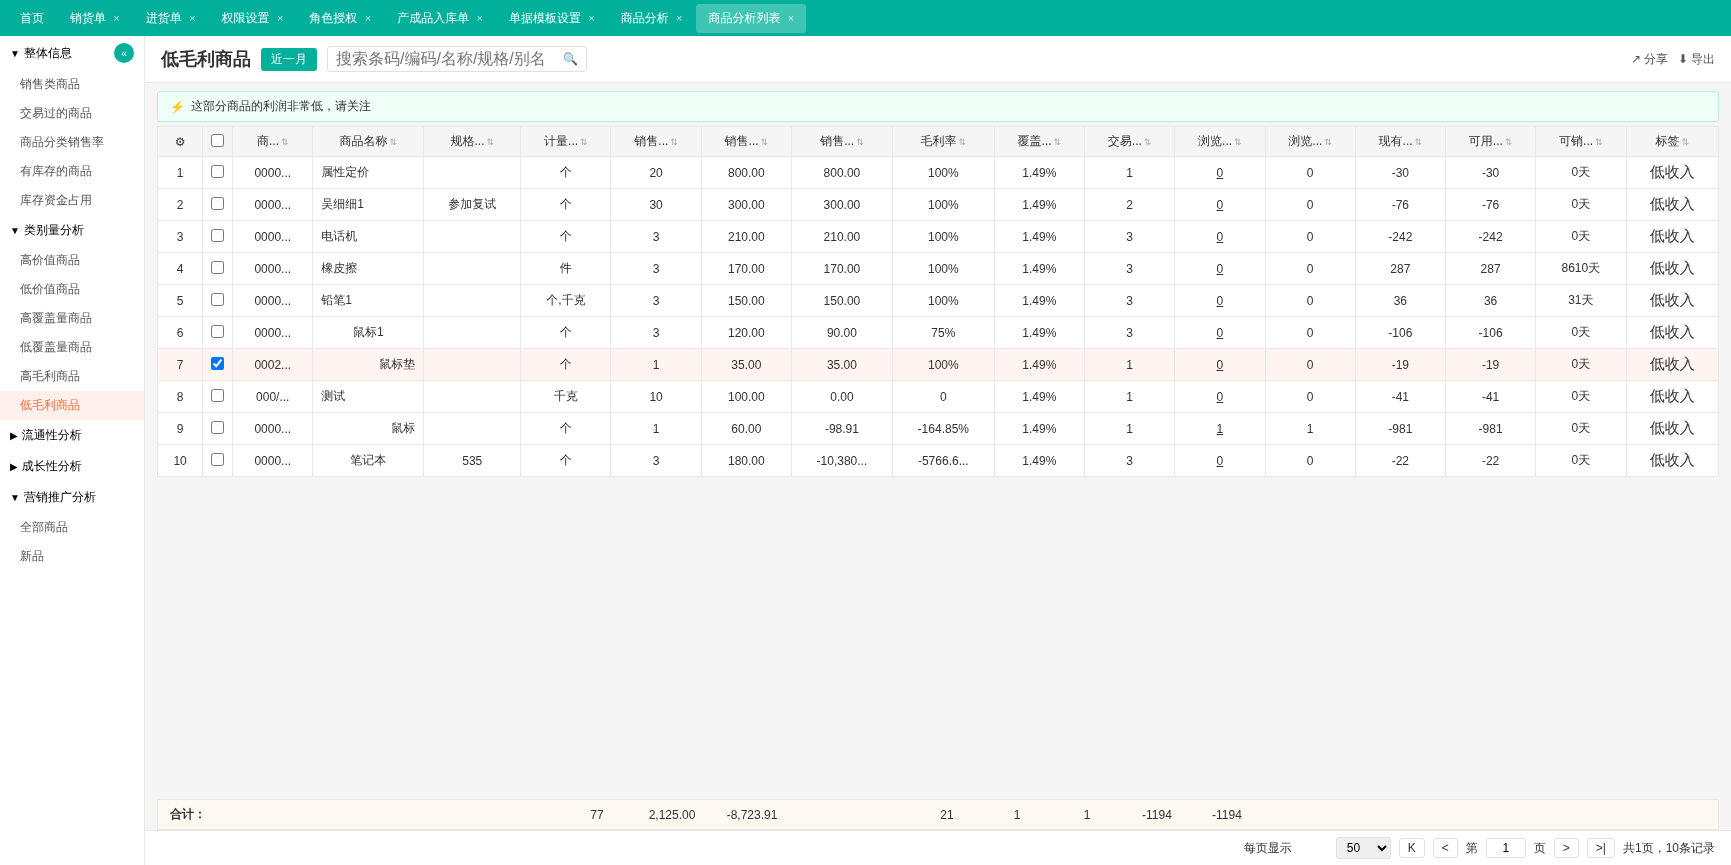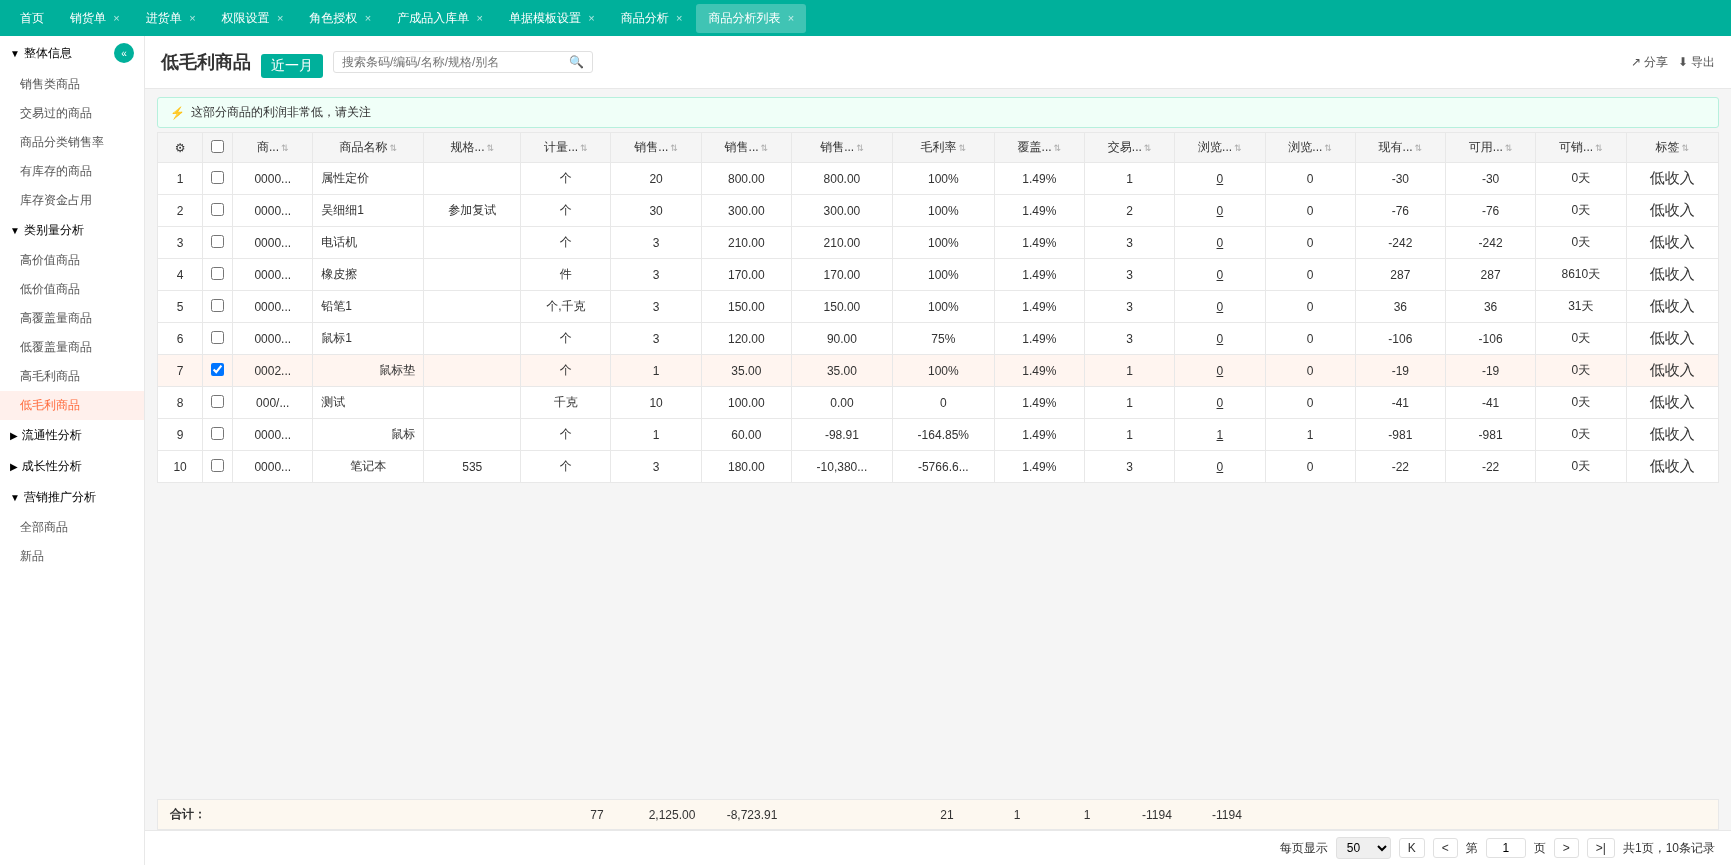--- a/index.html
+++ b/index.html
@@ -70,38 +70,37 @@
       font-weight: bold;
       color: #333;
     }
     .date-filter-btn {
       background: #00b09b;
       color: #fff;
       border: none;
       border-radius: 3px;
       padding: 3px 10px;
       cursor: pointer;
-      font-size: 14px;
-      margin-top: 8px;
+      font-size: 12px;
     }
     .search-box {
       display: flex;
       align-items: center;
       border: 1px solid #e0e0e0;
       border-radius: 3px;
       padding: 3px 8px;
       background: #fff;
       flex: 1;
       max-width: 260px;
       gap: 6px;
     }
     .search-box input {
       border: none;
       outline: none;
-      font-size: 12px;
+      font-size: 16px;
       color: #999;
       width: 100%;
     }
     .header-right {
       margin-left: auto;
       display: flex;
       align-items: center;
       gap: 10px;
     }
     .header-action-btn {
@@ -210,20 +209,21 @@
       border-top: 1px solid #e8e8e8;
       gap: 8px;
       font-size: 12px;
       color: #333;
     }
     .page-size-select {
       border: 1px solid #e0e0e0;
       border-radius: 3px;
       padding: 2px 6px;
       font-size: 12px;
+      margin-left: 36px;
     }
     .page-btn {
       border: 1px solid #e0e0e0;
       background: #fff;
       border-radius: 3px;
       padding: 2px 8px;
       cursor: pointer;
       font-size: 12px;
       color: #333;
     }
@@ -620,21 +620,21 @@
       <td>36</td>
       <td class="">31天</td>
       <td class="tag-low-income">低收入</td>
     </tr>
             <tr>
       <td>6</td>
       <td class="checkbox-cell">
         <input type="checkbox" style="">
       </td>
       <td>0000...</td>
-      <td style="text-align:left;">鼠标1</td>
+      <td style="text-align:center;">鼠标1</td>
       <td></td>
       <td>个</td>
       <td>3</td>
       <td>120.00</td>
       <td>90.00</td>
       <td>75%</td>
       <td>1.49%</td>
       <td>3</td>
       <td><span class="link-underline">0</span></td>
       <td>0</td>

